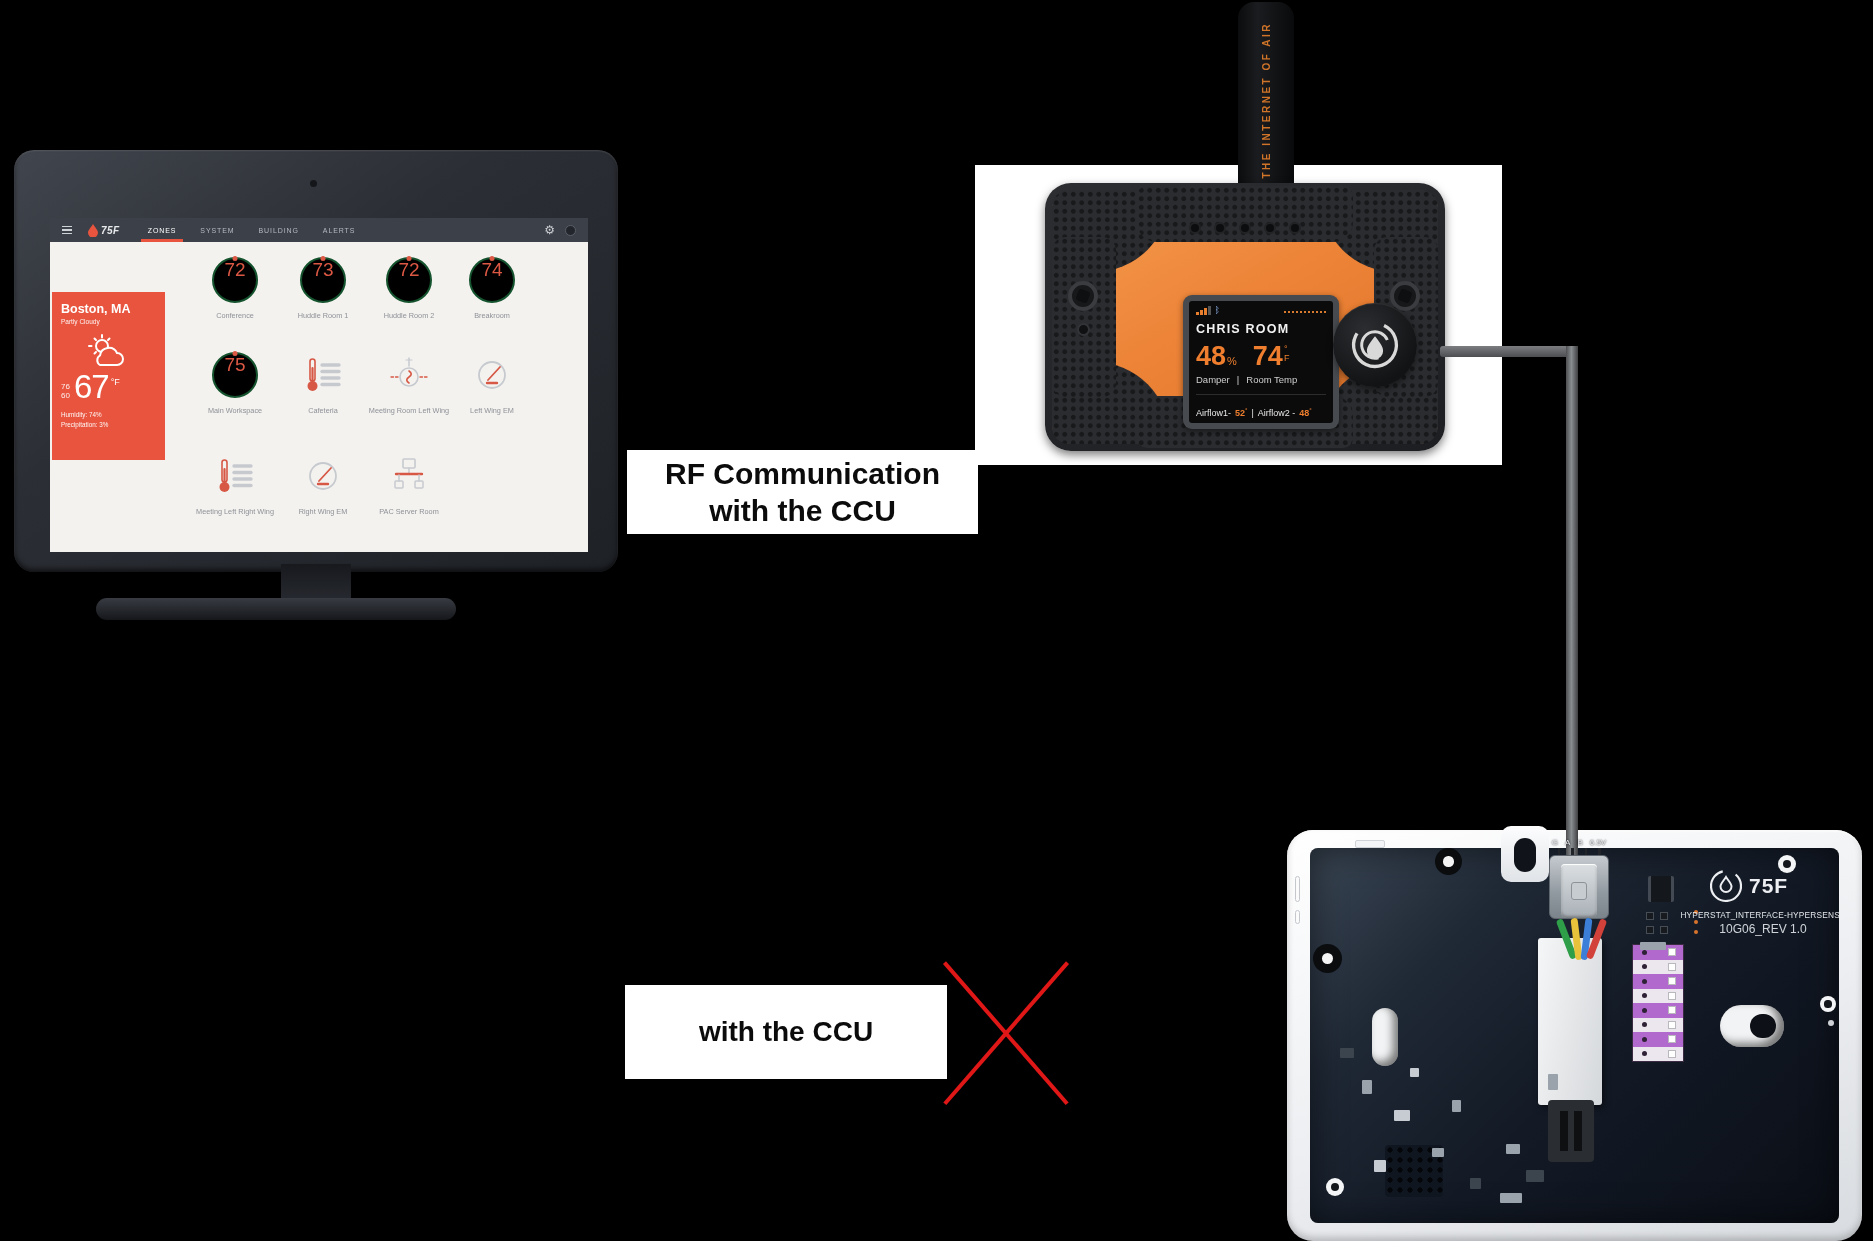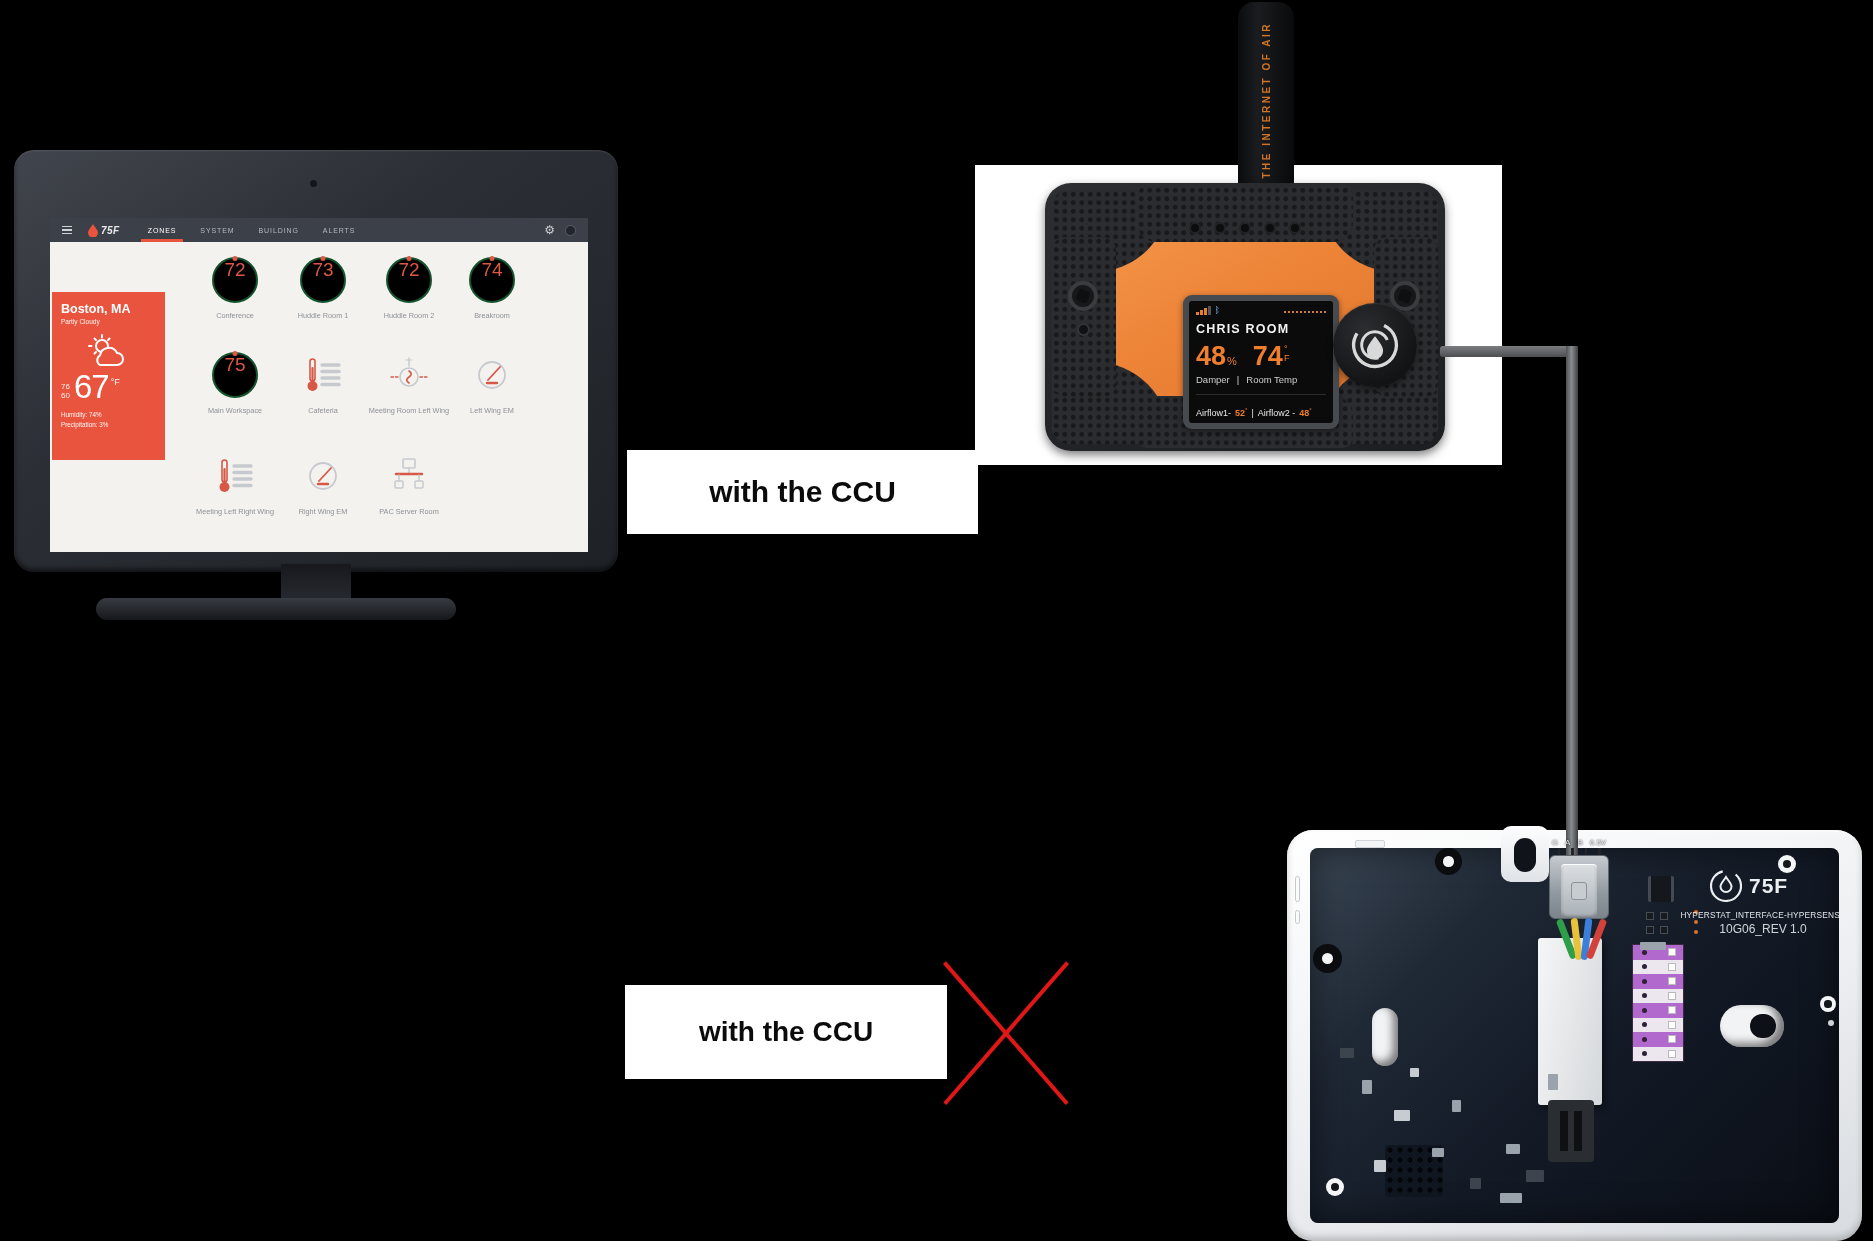--- a/index.html
+++ b/index.html
@@ -387,20 +387,21 @@
         </svg>
       </div>
       <div class="z-label">PAC Server Room</div>
     </div>
           </div>
       </div>
     </div>
   </div>
 
   <div class="callout rf">
+    <div>RF Communication</div>
     <div>with the CCU</div>
   </div>
 
   <div class="ccu">
     <div class="ccu-backdrop"></div>
     <div class="antenna">
       <span>THE INTERNET OF AIR</span>
     </div>
     <div class="ccu-device">
       <div class="ccu-orange"></div>

